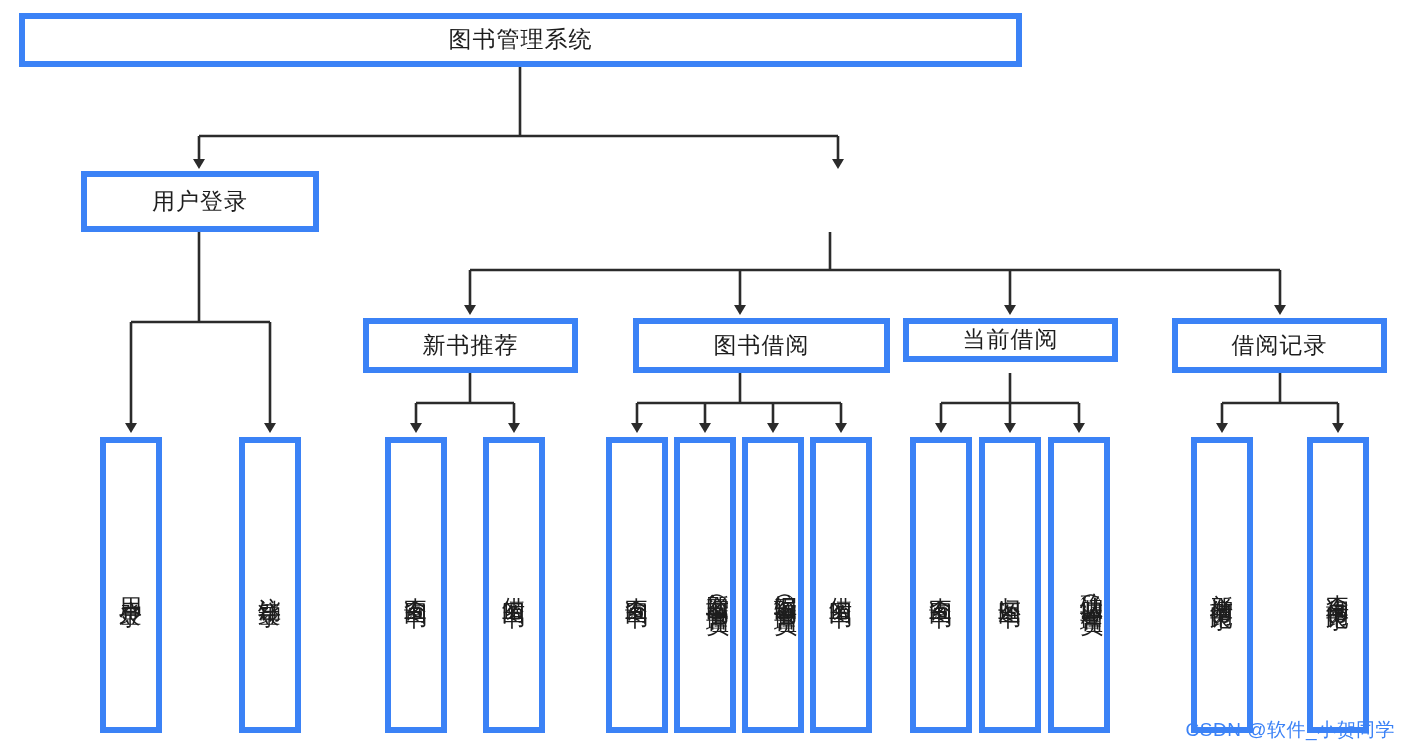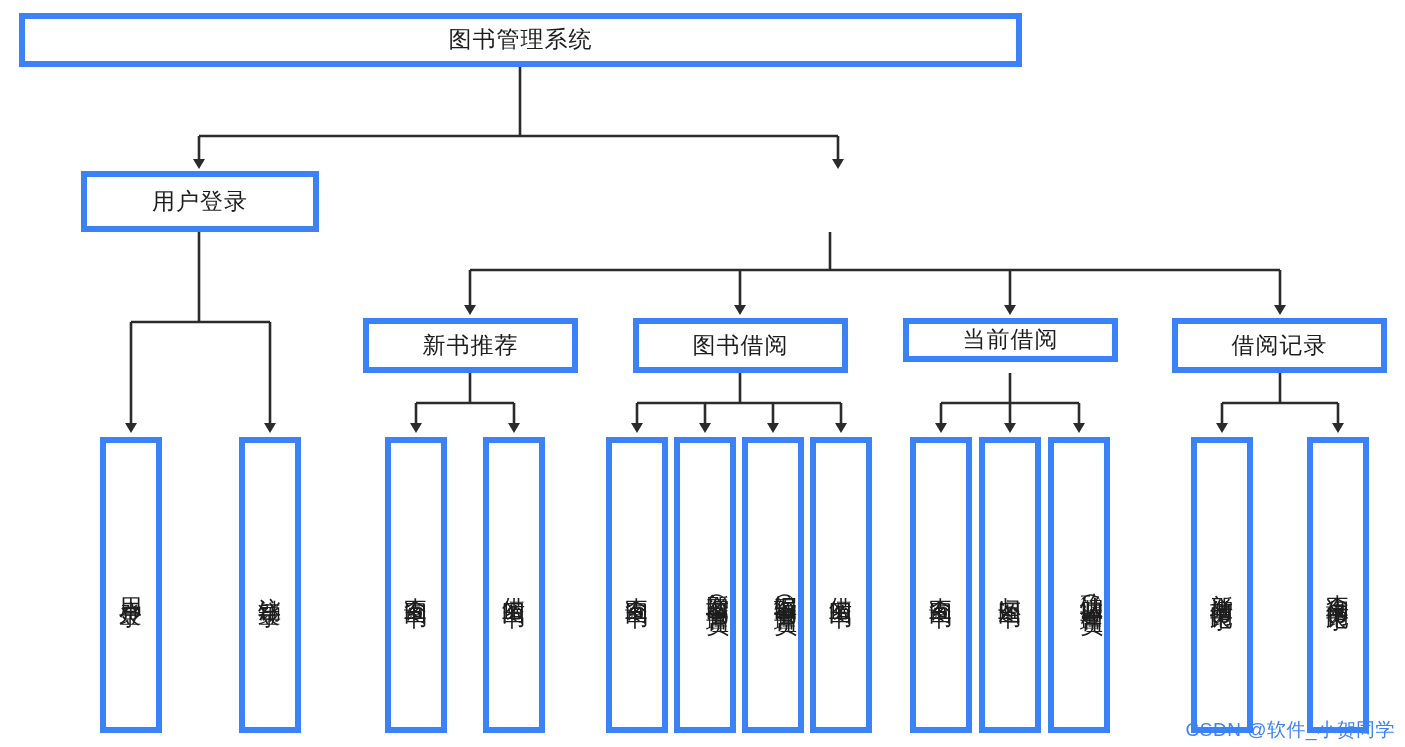--- a/index.html
+++ b/index.html
@@ -129,21 +129,21 @@
 
   <div class="node-box node-h" style="left:81px; top:171px; width:238px; height:61px;">
     <span>用户登录</span>
   </div>
 
 
   <div class="node-box node-h" style="left:363px; top:318px; width:215px; height:55px;">
     <span>新书推荐</span>
   </div>
 
-  <div class="node-box node-h" style="left:633px; top:318px; width:215px; height:55px;">
+  <div class="node-box node-h" style="left:633px; top:318px; width:257px; height:55px;">
     <span>图书借阅</span>
   </div>
 
   <div class="node-box node-h" style="left:903px; top:318px; width:215px; height:44px;">
     <span>当前借阅</span>
   </div>
 
   <div class="node-box node-h" style="left:1172px; top:318px; width:215px; height:55px;">
     <span>借阅记录</span>
   </div>

